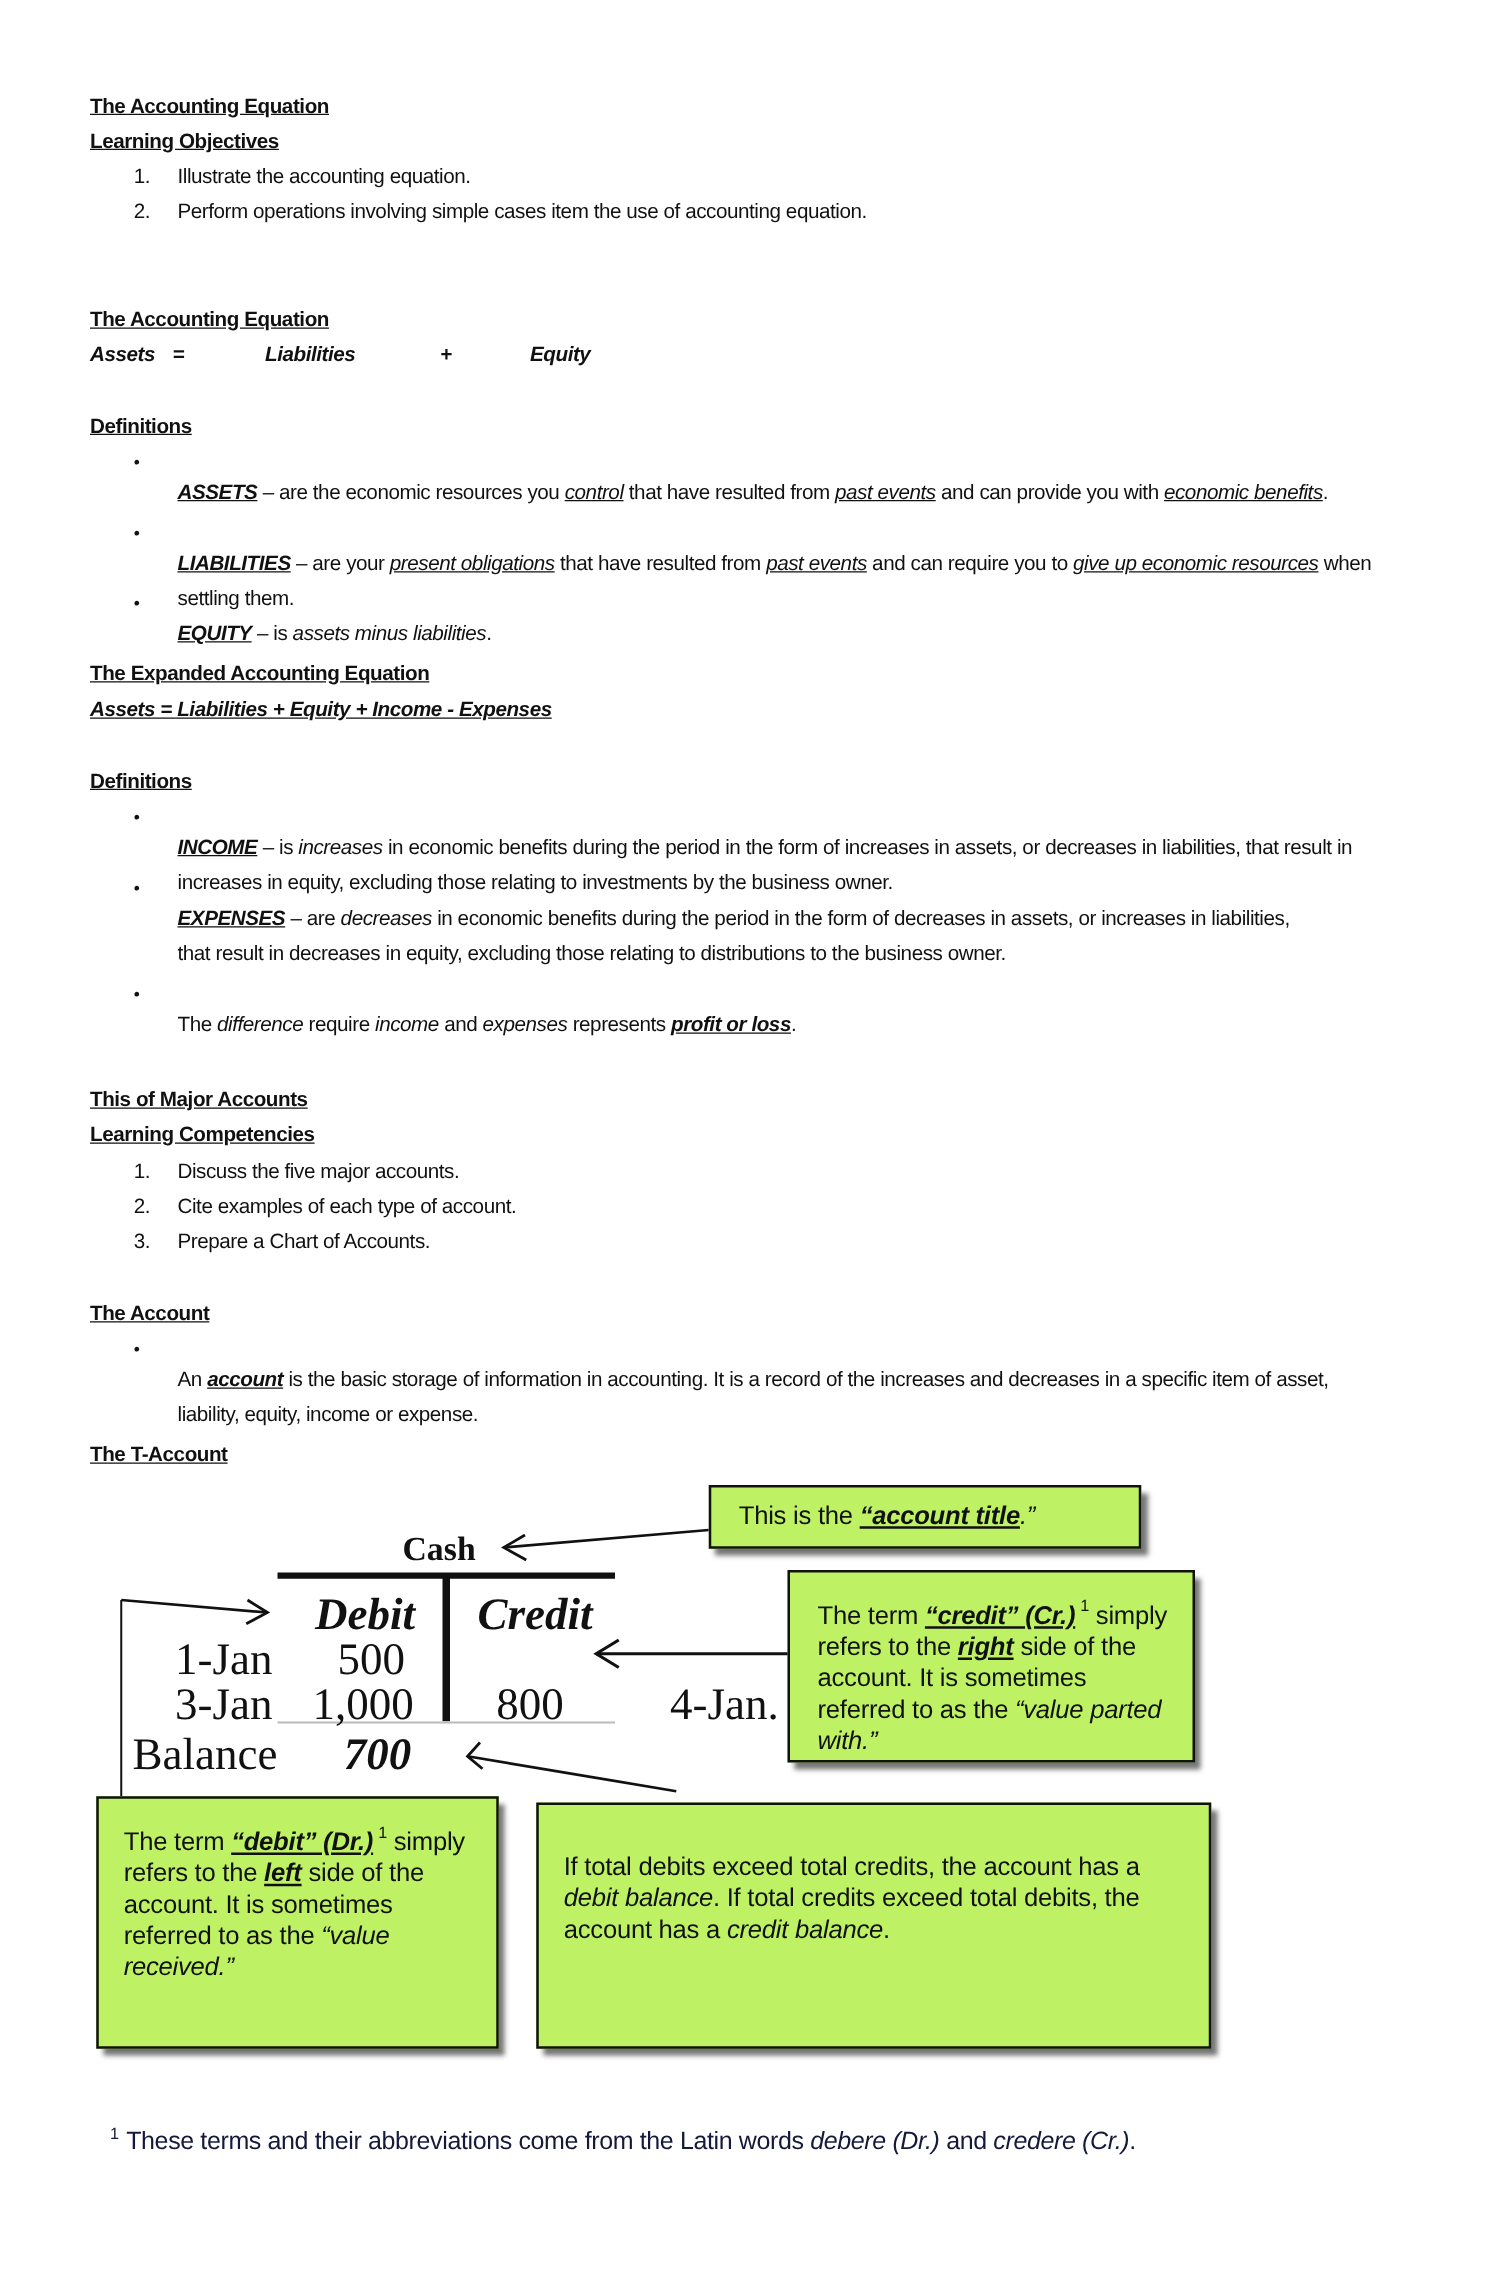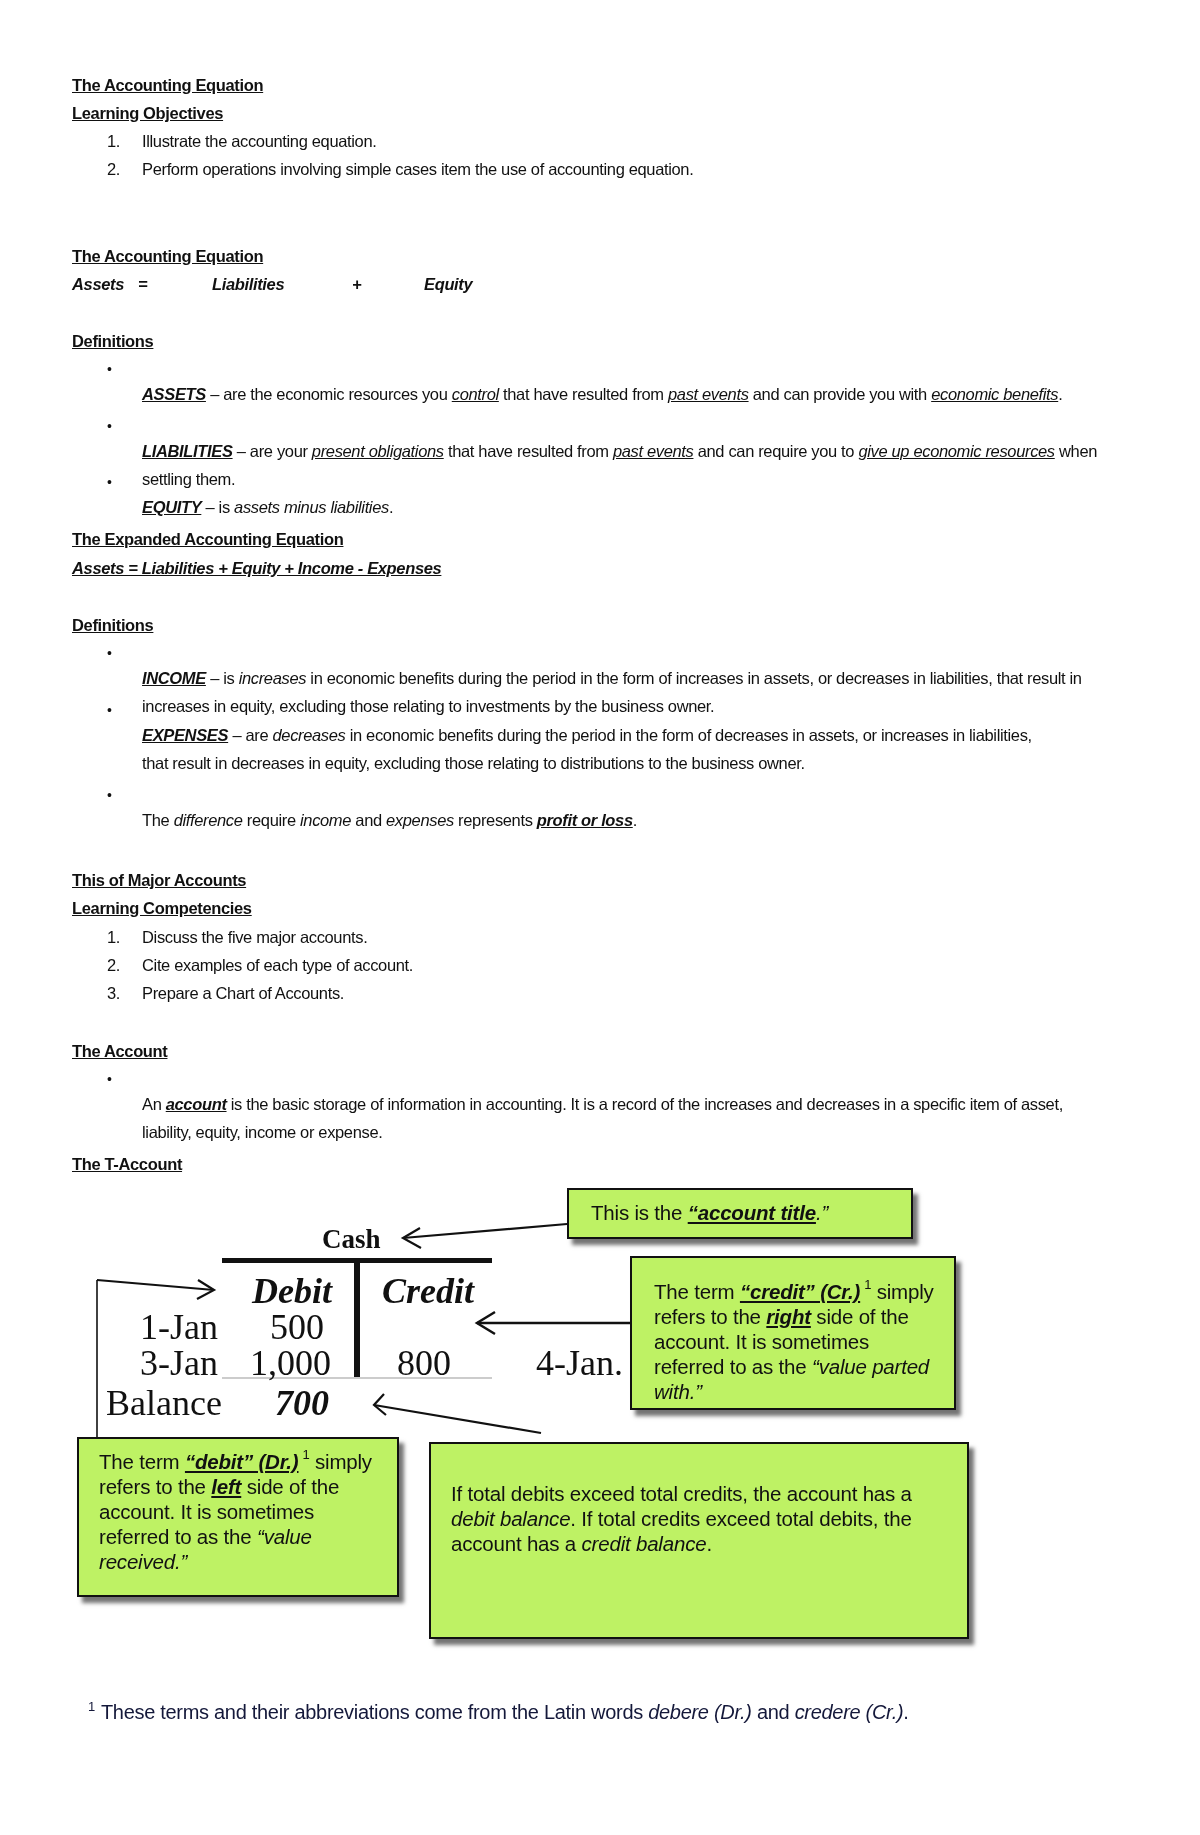--- a/index.html
+++ b/index.html
@@ -155,20 +155,20 @@
   <div class="serif" style="left:390px; top:1342px; width:68px; text-align:center;">800</div>
   <div class="serif" style="left:536px; top:1342px;">4-Jan.</div>
 
   <div class="serif" style="left:106px; top:1382px;">Balance</div>
   <div class="serif" style="left:275px; top:1382px; font-style:italic; font-weight:bold;">700</div>
 
   <div class="callout" style="left:567px; top:1188px; width:346px; height:51px; padding:10px 0 0 22px;"><span>This is the </span><span class="b i">“account title</span><span class="i">.”</span></div>
 
   <div class="callout" style="left:630px; top:1256px; width:326px; height:154px; padding:14px 18px 0 22px;"><span>The term </span><span class="b i">“credit” (Cr.)</span><sup>1</sup><span> simply refers to the </span><span class="b i">right</span><span> side of the account. It is sometimes referred to as the </span><span class="i">“value parted with</span><span class="i">.”</span></div>
 
-  <div class="callout" style="left:77px; top:1437px; width:322px; height:160px; padding:3px 14px 0 20px;"><span>The term </span><span class="b i">“debit” (Dr.)</span><sup>1</sup><span> simply refers to the </span><span class="b i">left</span><span> side of the account. It is sometimes referred to as the </span><span class="i">“value received.”</span></div>
+  <div class="callout" style="left:77px; top:1437px; width:322px; height:202px; padding:14px 14px 0 20px;"><span>The term </span><span class="b i">“debit” (Dr.)</span><sup>1</sup><span> simply refers to the </span><span class="b i">left</span><span> side of the account. It is sometimes referred to as the </span><span class="i">“value received.”</span></div>
 
   <div class="callout" style="left:429px; top:1442px; width:540px; height:197px; padding:12px 18px 0 20px;">
     <div style="margin-top:25px"><span>If total debits exceed total credits, the account has a </span><span class="i">debit balance</span><span>. If total credits exceed total debits, the account has a </span><span class="i">credit balance</span><span>.</span></div>
   </div>
 </div>
 
 <div class="footnote"><sup>1</sup><span>These terms and their abbreviations come from the Latin words </span><span class="i">debere (Dr.)</span><span> and </span><span class="i">credere (Cr.)</span><span>.</span></div>
 
 </body></html>

